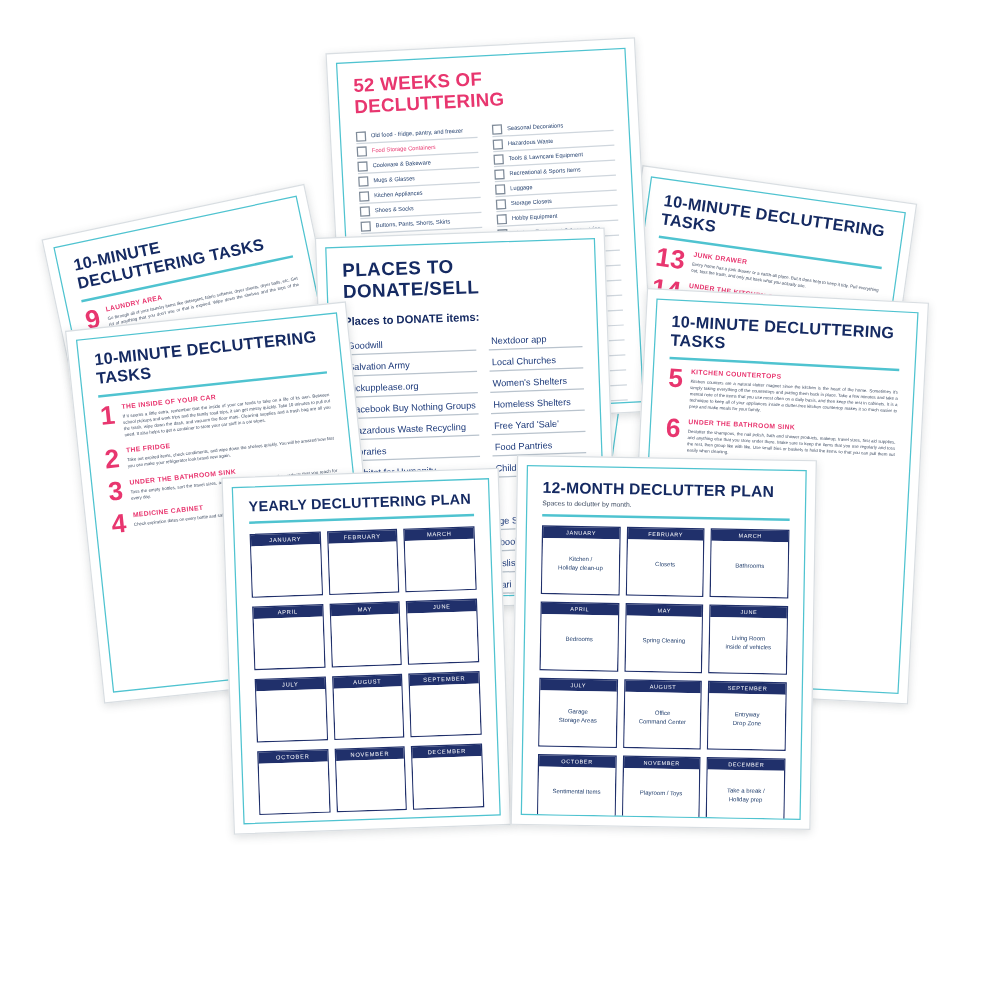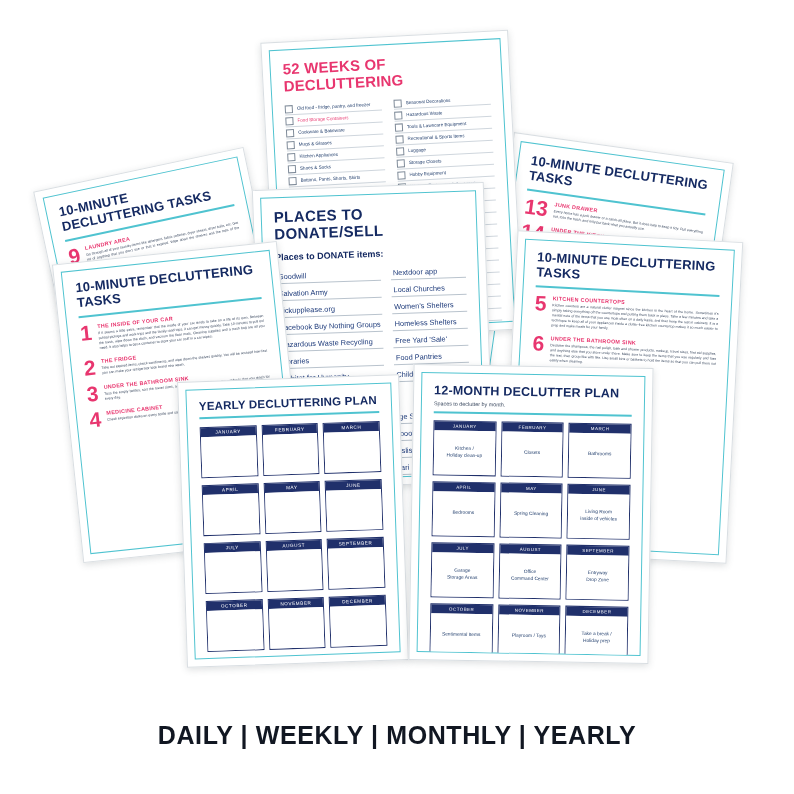--- a/index.html
+++ b/index.html
@@ -534,14 +534,13 @@
               <div class="ch">DECEMBER</div>
               <div class="cb">
                 <span>Take a break /<br>Holiday prep</span>
               </div>
             </div>
           </div>
         </div>
     </div>
   </div>
 
-  <div class="caption">DAILY | WEEKLY | MONTHLY | YEARLY</div>
 </div>
 
 </body></html>

